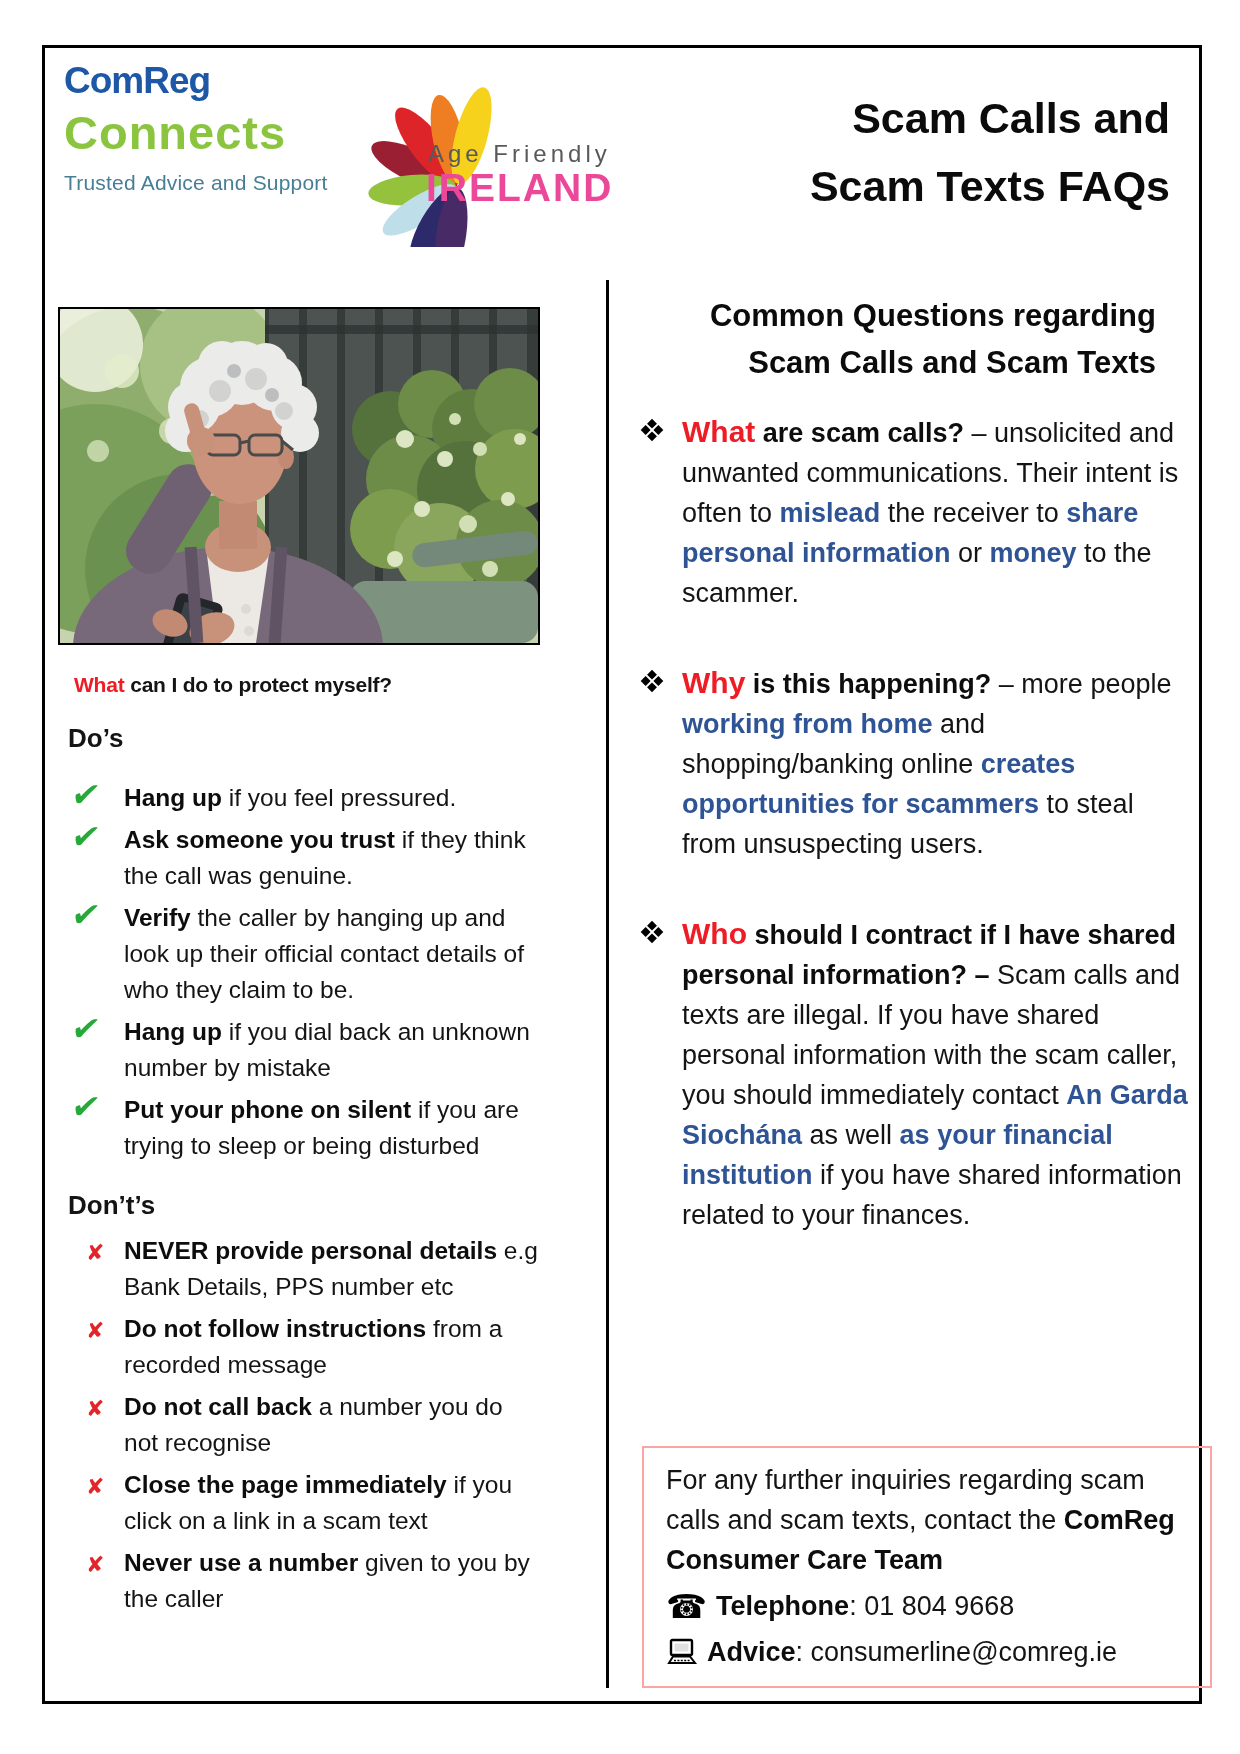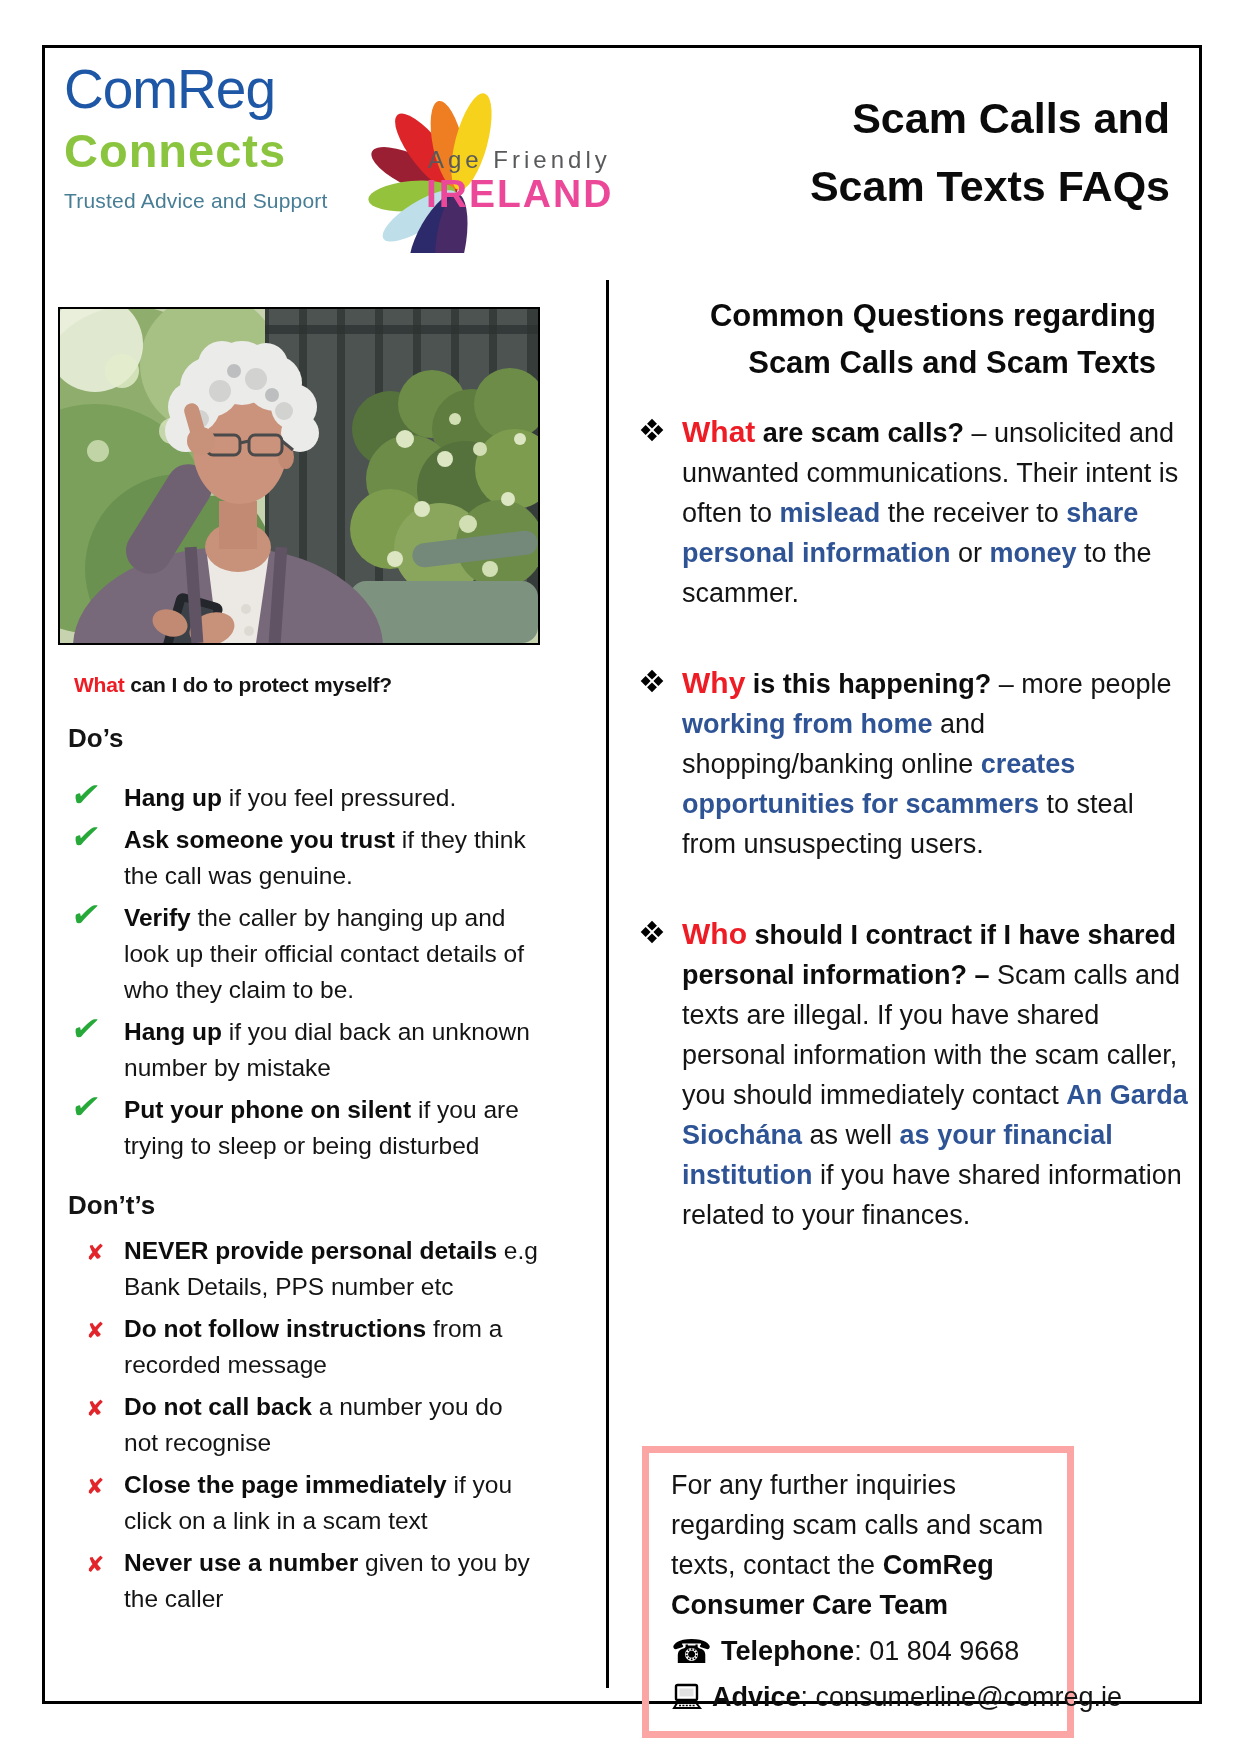--- a/index.html
+++ b/index.html
@@ -14,25 +14,25 @@
   *{box-sizing:content-box}
   html,body{margin:0;padding:0}
   body{
     width:1240px;height:1754px;position:relative;background:#ffffff;
     font-family:"Liberation Sans",sans-serif;color:var(--ink);overflow:hidden;
   }
   .page-border{position:absolute;left:42px;top:45px;width:1154px;height:1653px;border:3px solid #000}
 
   
   .comreg{position:absolute;left:64px;top:62px;line-height:1}
-  .comreg .brand{font-size:55px;font-weight:400;color:var(--comreg-blue);letter-spacing:-1px}
+  .comreg .brand{font-size:37px;font-weight:700;color:var(--comreg-blue);letter-spacing:-1px}
   .comreg .sub{font-size:47px;font-weight:700;color:var(--connects-green);margin-top:10px;letter-spacing:1px}
   .comreg .tagline{font-size:21px;color:var(--tagline-teal);margin-top:16px;letter-spacing:.2px}
 
-  .afi{position:absolute;left:336px;top:78px;width:300px;height:175px}
+  .afi{position:absolute;left:336px;top:72px;width:300px;height:175px}
   .afi svg{position:absolute;left:0;top:0}
   .afi .line1{position:absolute;left:92px;top:68px;font-size:24px;color:#58595b;letter-spacing:4px;white-space:nowrap}
   .afi .line2{position:absolute;left:90px;top:94px;font-size:39px;font-weight:700;color:#ec4899;letter-spacing:2px;white-space:nowrap}
 
   .title{position:absolute;left:650px;top:84px;width:520px;text-align:right;
          font-size:43px;font-weight:700;line-height:68px;color:#0b0b0b}
 
   
   .vdivider{position:absolute;left:606px;top:280px;width:3px;height:1408px;background:#000}
 
@@ -54,22 +54,22 @@
   .r-heading{width:482px;margin:0 auto 26px auto;text-align:right;font-size:31px;font-weight:700;line-height:47px;color:#0b0b0b}
   .faq{position:relative;padding-left:40px;font-size:27px;line-height:40px;margin:0 0 50px 0}
   .run.bold{font-weight:700;color:#0d0d0d}
   .run.blue{font-weight:700;color:var(--blue)}
   .run.red{font-weight:700;color:var(--red)}
   .faq .run.red{font-size:30px}
   .qbullet{position:absolute;left:2px;top:10px;width:16px;height:16px;transform:rotate(45deg);
            display:grid;grid-template-columns:1fr 1fr;grid-template-rows:1fr 1fr;gap:2px}
   .qbullet i{display:block;background:#000}
 
-  .contact-box{position:absolute;left:642px;top:1446px;width:432px;box-sizing:border-box;
-               border:7px solid #fca5a5;padding:12px 14px 14px 22px;font-size:27px;line-height:40px}
+  .contact-box{position:absolute;left:642px;top:1446px;width:570px;box-sizing:border-box;
+               border:2px solid #fca5a5;padding:12px 14px 14px 22px;font-size:27px;line-height:40px}
   .contact-line{display:flex;align-items:center;gap:9px;margin-top:6px;white-space:nowrap}
   .phone-icon{font-family:"DejaVu Sans",sans-serif;font-size:33px;line-height:1;color:#000}
   .computer-icon{display:inline-flex}
 </style>
 </head>
 <body>
 
 <div class="page-border"></div>
 
 <header>

